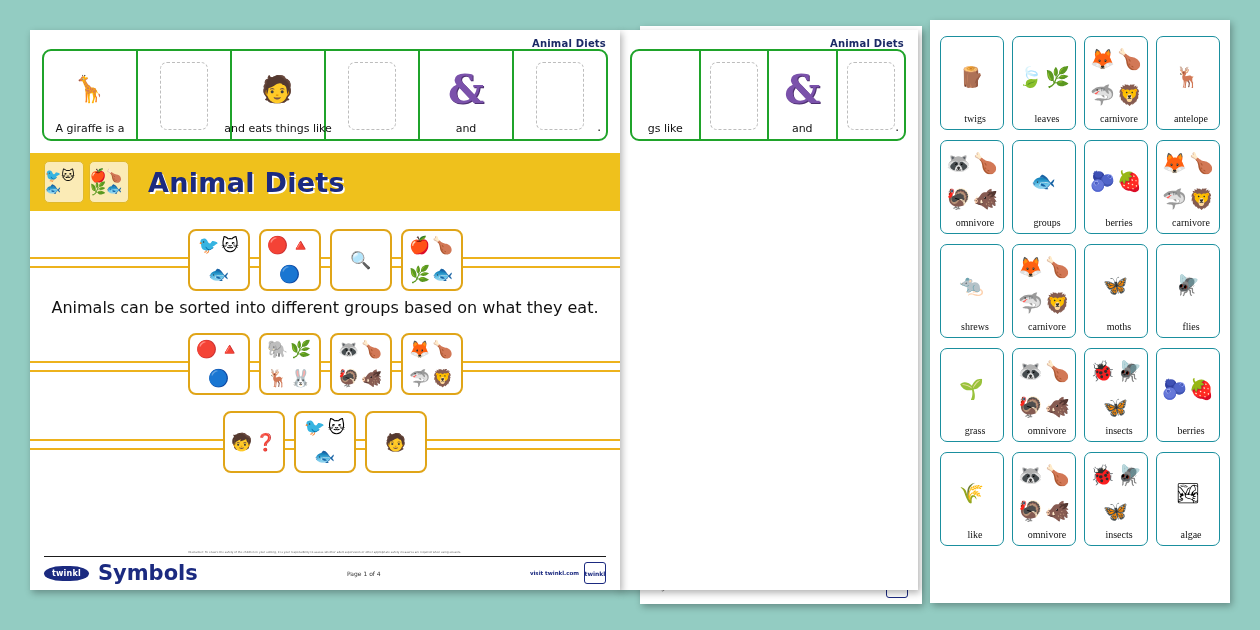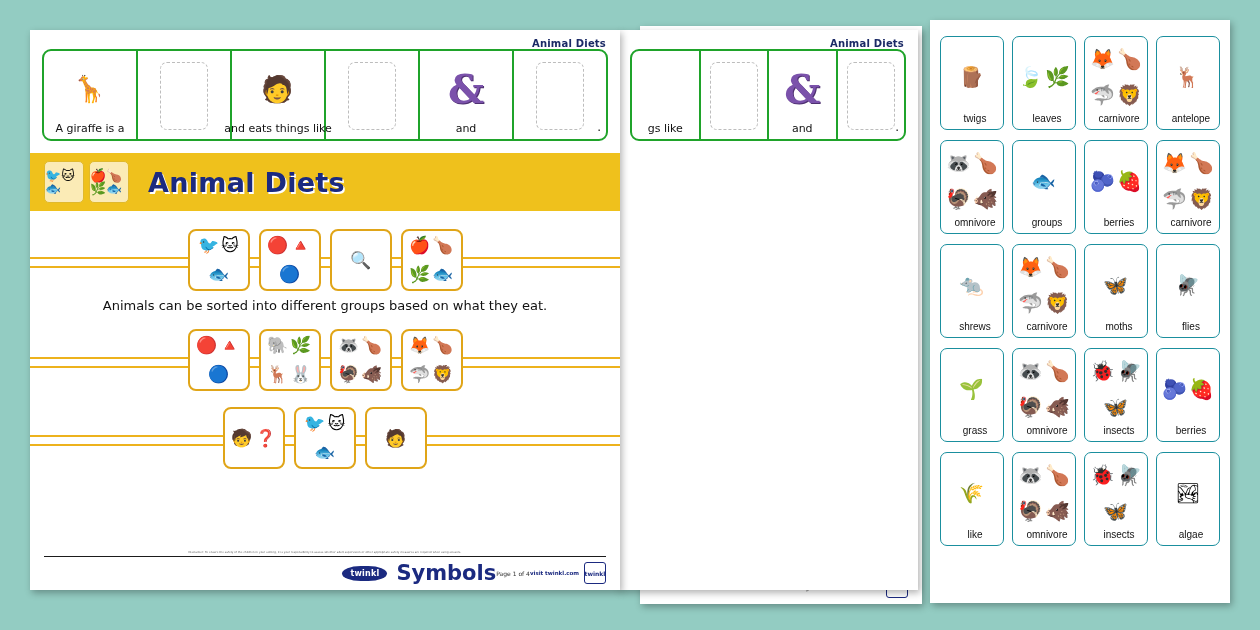--- a/index.html
+++ b/index.html
@@ -99,32 +99,32 @@
     position:relative;display:flex;justify-content:center;gap:9px;z-index:2;
   }
   .symcard{
     width:58px;height:58px;background:#fff;
     border:2px solid #e0a518;border-radius:8px;
     display:flex;flex-wrap:wrap;align-items:center;justify-content:center;
     font-size:17px;line-height:1;overflow:hidden;text-align:center;
   }
   .symcard span{ margin:0 1px; }
   .caption{
-    text-align:center;font-size:13px;color:#111;margin-top:7px;
+    text-align:center;font-size:16px;color:#111;margin-top:7px;
     font-family:"DejaVu Sans", sans-serif;
   }
 
   
   .footer{ position:absolute;left:0;right:0;bottom:6px;padding:0 14px; }
   .disclaimer{
     font-size:2.6px;color:#555;text-align:center;margin-bottom:2px;
     letter-spacing:.1px;white-space:nowrap;overflow:hidden;
   }
   .footline{ border-top:1.1px solid #1b1b1b;margin-bottom:5px; }
-  .footrow{ display:flex;align-items:center;justify-content:flex-end;height:22px; }
+  .footrow{ display:flex;align-items:center;justify-content:space-between;height:22px; }
   .twinkl-pill{
     background:#1b2a80;color:#fff;border-radius:50%/60%;
     font-size:8px;font-weight:bold;padding:3px 8px;letter-spacing:.2px;
   }
   .symbols-mark{ color:#1b2a80;font-size:21px;font-weight:bold;margin-left:9px;
                  font-family:"DejaVu Sans", sans-serif; }
   .pagenum{ font-size:6px;color:#333; }
   .visit{ font-size:5.5px;color:#1b2a80;font-weight:bold;margin-right:5px; }
   .stamp{ width:20px;height:20px;border:1px solid #1b2a80;border-radius:3px;
           display:flex;align-items:center;justify-content:center;
@@ -142,21 +142,21 @@
     align-items:center;justify-content:flex-end;padding:4px 2px 5px 2px;
     box-sizing:border-box;overflow:hidden;
   }
   .pcard-art{
     flex:1 1 auto;display:flex;flex-wrap:wrap;align-items:center;
     justify-content:center;font-size:20px;line-height:1;width:100%;
   }
   .pcard-art span{ margin:0 1px; }
   .pcard-label{
     font-size:10px;color:#111;text-align:right;white-space:nowrap;
-    font-family:Liberation Sans, sans-serif;
+    font-family:Liberation Serif, serif;
     margin-left:6px;
   }
 </style>
 </head>
 <body>
 
 <div class="sheet" id="page3">
   <div class="pg-head">Animal Diets</div>
   <div id="p3-strips">
       <div class="strip green">

